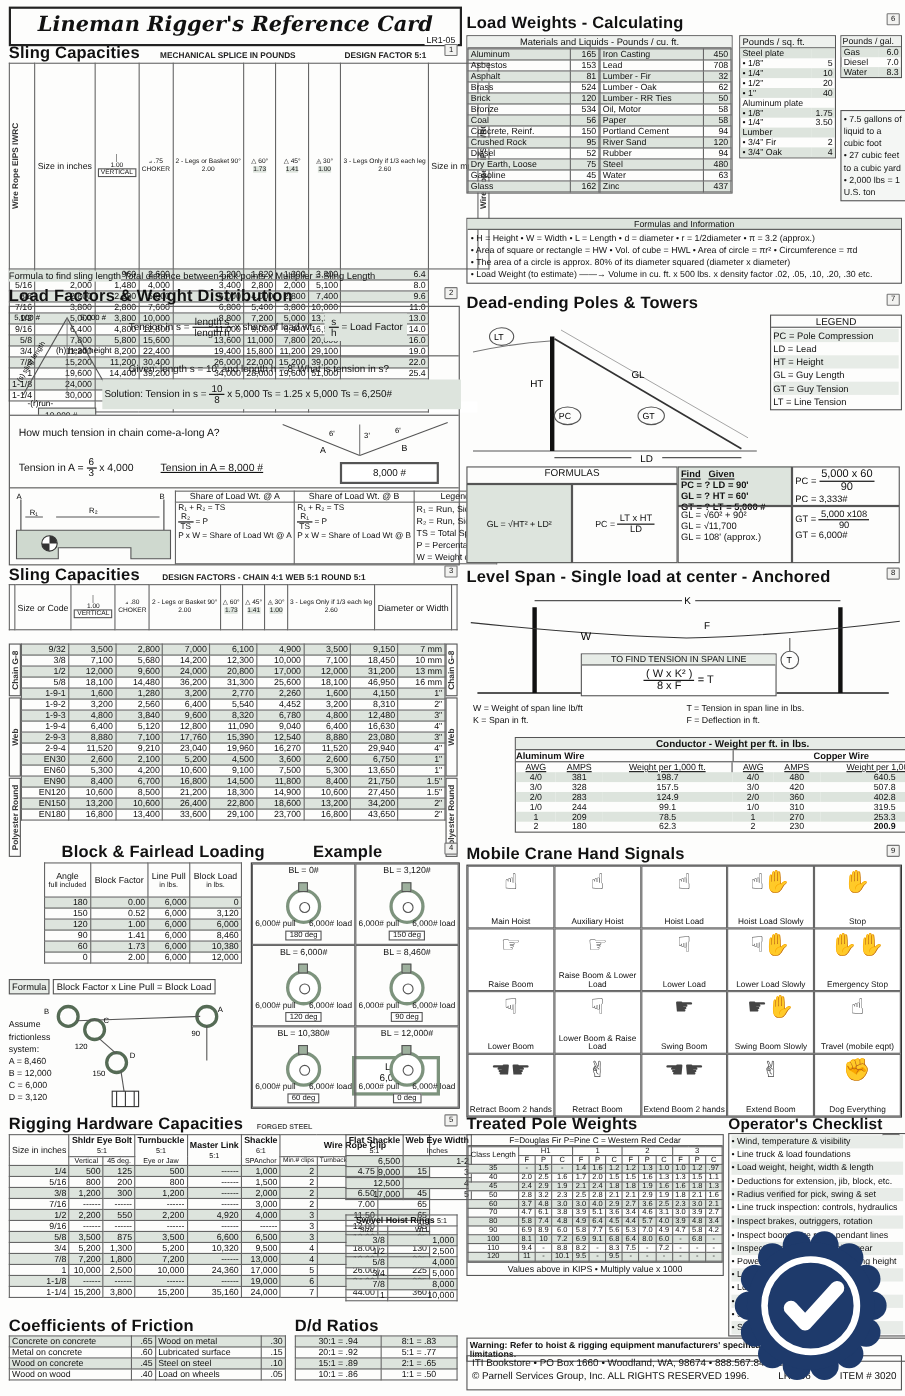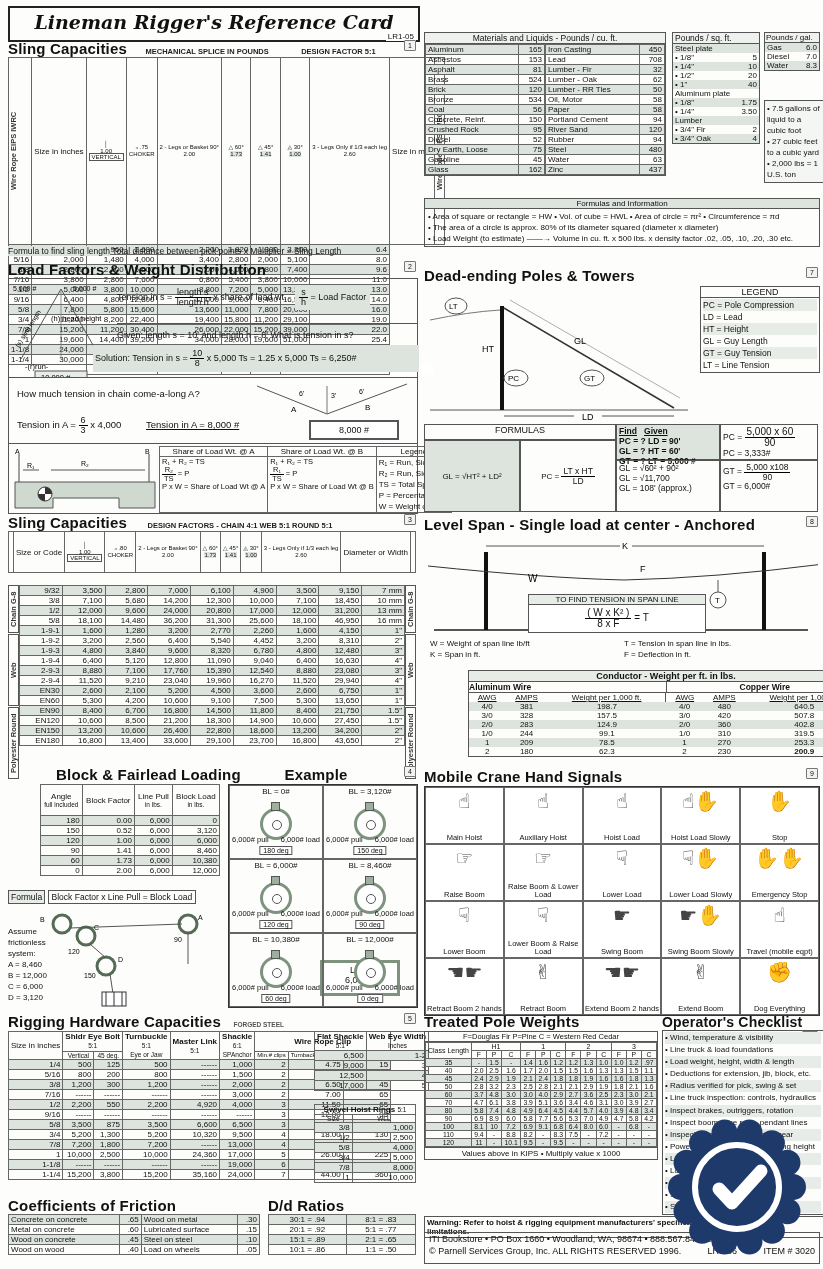--- a/index.html
+++ b/index.html
@@ -47,21 +47,21 @@
 <div class="page" data-name="reference-card-page">
 
   <div class="abs" style="left:8px;top:6px;width:408px;height:32px;border:2px solid #222;" data-name="card-title-bar">
     <div style="text-align:center;font-family:'DejaVu Serif',serif;font-style:italic;font-weight:bold;font-size:19px;line-height:28px;" data-name="card-title">Lineman Rigger's  Reference  Card</div>
     <div style="position:absolute;right:2px;bottom:-1px;font-size:8px;background:#fff;padding:0 2px;" data-name="card-code">LR1-05</div>
   </div>
 
   <div class="abs" style="left:8px;top:40px;width:408px;" data-name="section-sling-capacities-1">
     <span class="sec-title" data-name="section-title">Sling Capacities</span>
     <span class="sub" style="margin-left:14px;" data-name="subtitle-splice">MECHANICAL SPLICE IN POUNDS</span>
-    <span class="sub" style="margin-left:28px;" data-name="subtitle-design-factor">DESIGN FACTOR  5:1</span>
+    <span class="sub" style="margin-left:40px;" data-name="subtitle-design-factor">DESIGN FACTOR  5:1</span>
     <span class="tag" style="float:right;" data-name="section-tag">1</span>
   </div>
   <table class="zeb" style="position:absolute;left:8px;top:57px;width:408px;" data-name="sling-capacities-1-table">
     <thead>
       <tr>
         <th rowspan="2" style="width:11px;padding:0;">
             <div class="vlab" style="height:186px;" data-name="side-label-wire-rope-left">Wire Rope  EIPS IWRC</div>
           </th>
         <th style="width:38px;height:40px;"><span data-name="col-size-in">Size in inches</span></th>
         <th style="width:46px;" data-name="col-vertical">
@@ -989,20 +989,24 @@
           <td data-name="cell" style="text-align: center;">15:1  =  .89</td>
           <td data-name="cell" style="text-align: center;">2:1  =  .65</td>
         </tr>
         <tr data-name="table-row">
           <td data-name="cell" style="text-align: center;">10:1  =  .86</td>
           <td data-name="cell" style="text-align: center;">1:1  =  .50</td>
         </tr>
       </tbody>
   </table>
 
+  <div class="abs" style="left:424px;top:12px;width:394px;" data-name="section-load-weights">
+    <span class="sec-title" data-name="section-title">Load Weights - Calculating</span>
+    <span class="tag" style="float:right;" data-name="section-tag">6</span>
+  </div>
   <div class="abs box" style="left:424px;top:32px;width:240px;" data-name="materials-panel">
     <div style="text-align:center;font-size:8.5px;border-bottom:1px solid #555;background:#eef1ee;" data-name="materials-header">Materials and Liquids - Pounds / cu. ft.</div>
     <div style="display:flex;">
       <table class="zeb" style="width:50%;" data-name="materials-left-table">
           <tbody data-name="materials-left-rows">
             <tr data-name="table-row">
               <td data-name="cell" style="text-align: left;">Aluminum</td>
               <td data-name="cell">165</td>
             </tr>
             <tr data-name="table-row">
@@ -1184,20 +1188,21 @@
       </table>
   </div>
   <div class="abs box small-note" style="left:764px;top:100px;width:54px;padding:2px;background:#f4f6f4;" data-name="conversion-notes">
       <div class="" data-name="list-item">• 7.5 gallons of liquid to a cubic foot</div>
       <div class="" data-name="list-item">• 27 cubic feet  to  a cubic yard</div>
       <div class="" data-name="list-item">•  2,000 lbs = 1 U.S. ton</div>
     </div>
   <div class="abs box" style="left:424px;top:198px;width:394px;" data-name="formulas-info-panel">
     <div style="text-align:center;font-size:8px;border-bottom:1px solid #555;background:#dde4dd;" data-name="formulas-info-header">Formulas and Information</div>
     <div class="small-note" style="padding:2px 3px;" data-name="formulas-info-lines">
+        <div class="" data-name="list-item">• H = Height    • W = Width    • L = Length    • d = diameter    • r = 1/2diameter    • π = 3.2  (approx.)</div>
         <div class="" data-name="list-item">• Area of square or rectangle = HW   • Vol. of cube = HWL  • Area of circle = πr²  • Circumference = πd</div>
         <div class="" data-name="list-item">• The area of a circle is approx. 80% of its diameter squared (diameter x diameter)</div>
         <div class="" data-name="list-item">• Load Weight (to estimate) ——→  Volume in cu. ft. x 500 lbs. x  density factor .02, .05, .10, .20, .30 etc.</div>
       </div>
   </div>
 
   <div class="abs" style="left:424px;top:267px;width:394px;" data-name="section-dead-ending">
     <span class="sec-title" data-name="section-title">Dead-ending Poles &amp; Towers</span>
     <span class="tag" style="float:right;" data-name="section-tag">7</span>
   </div>

